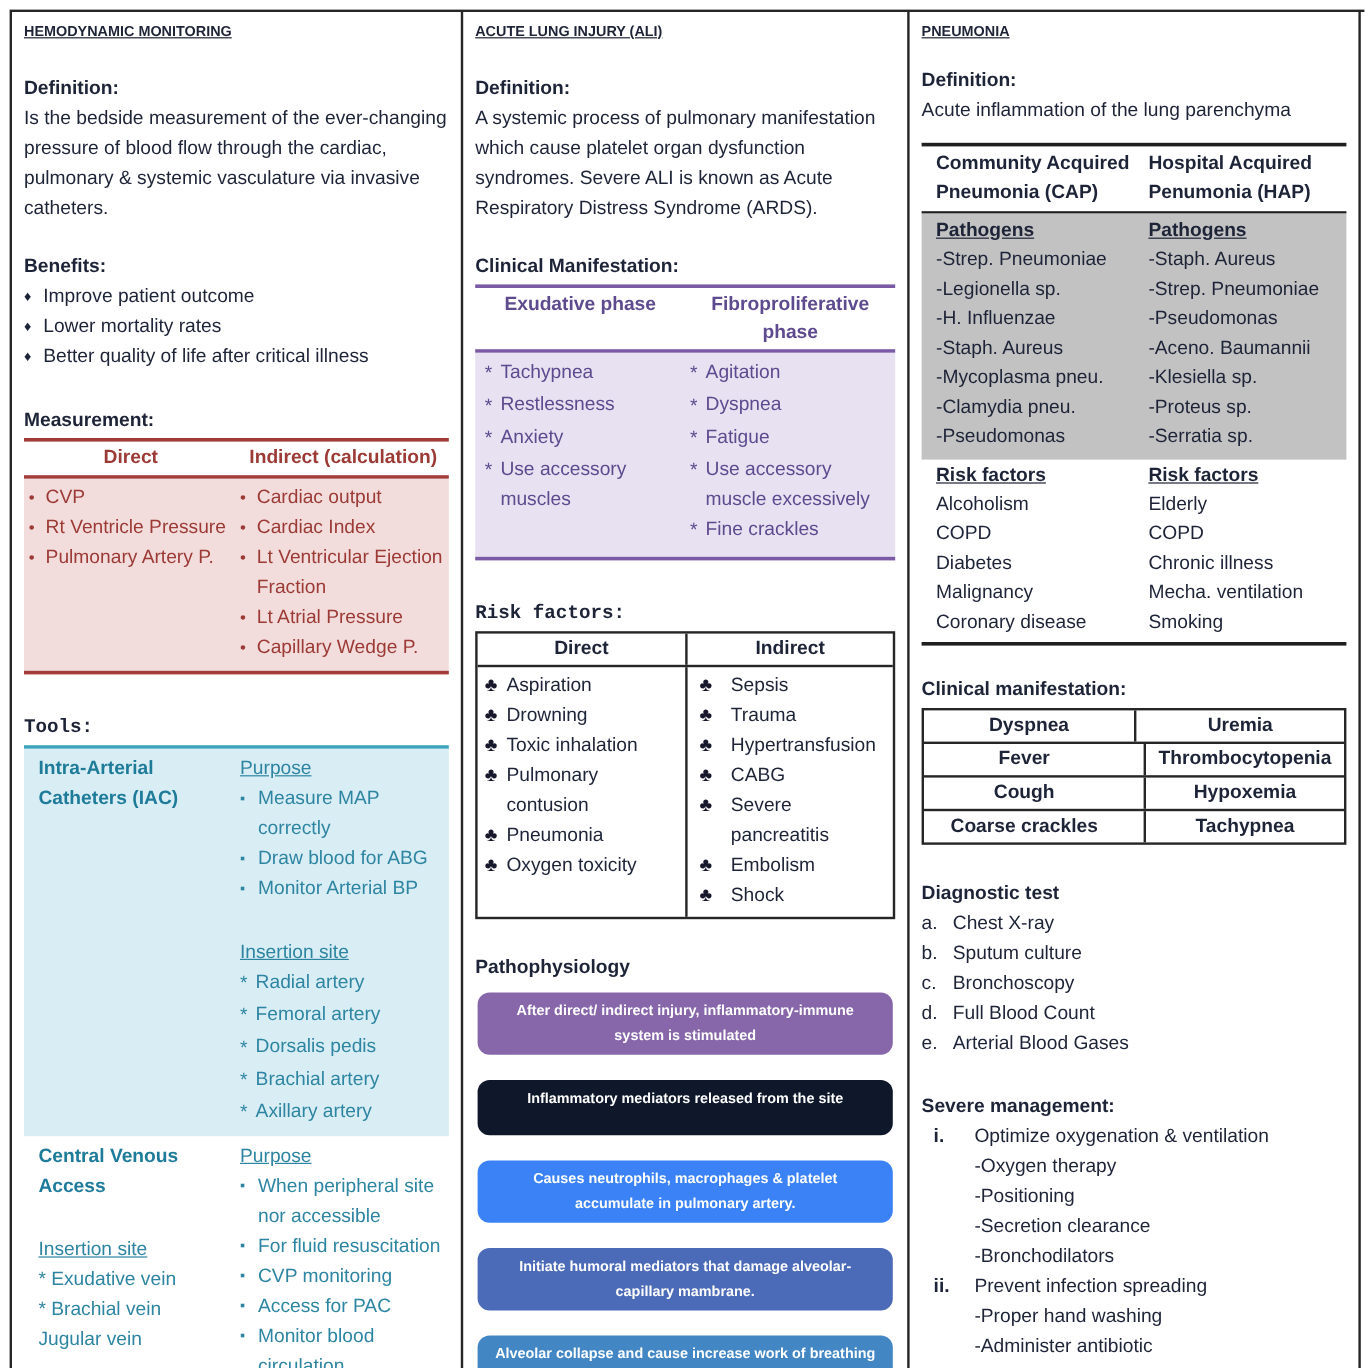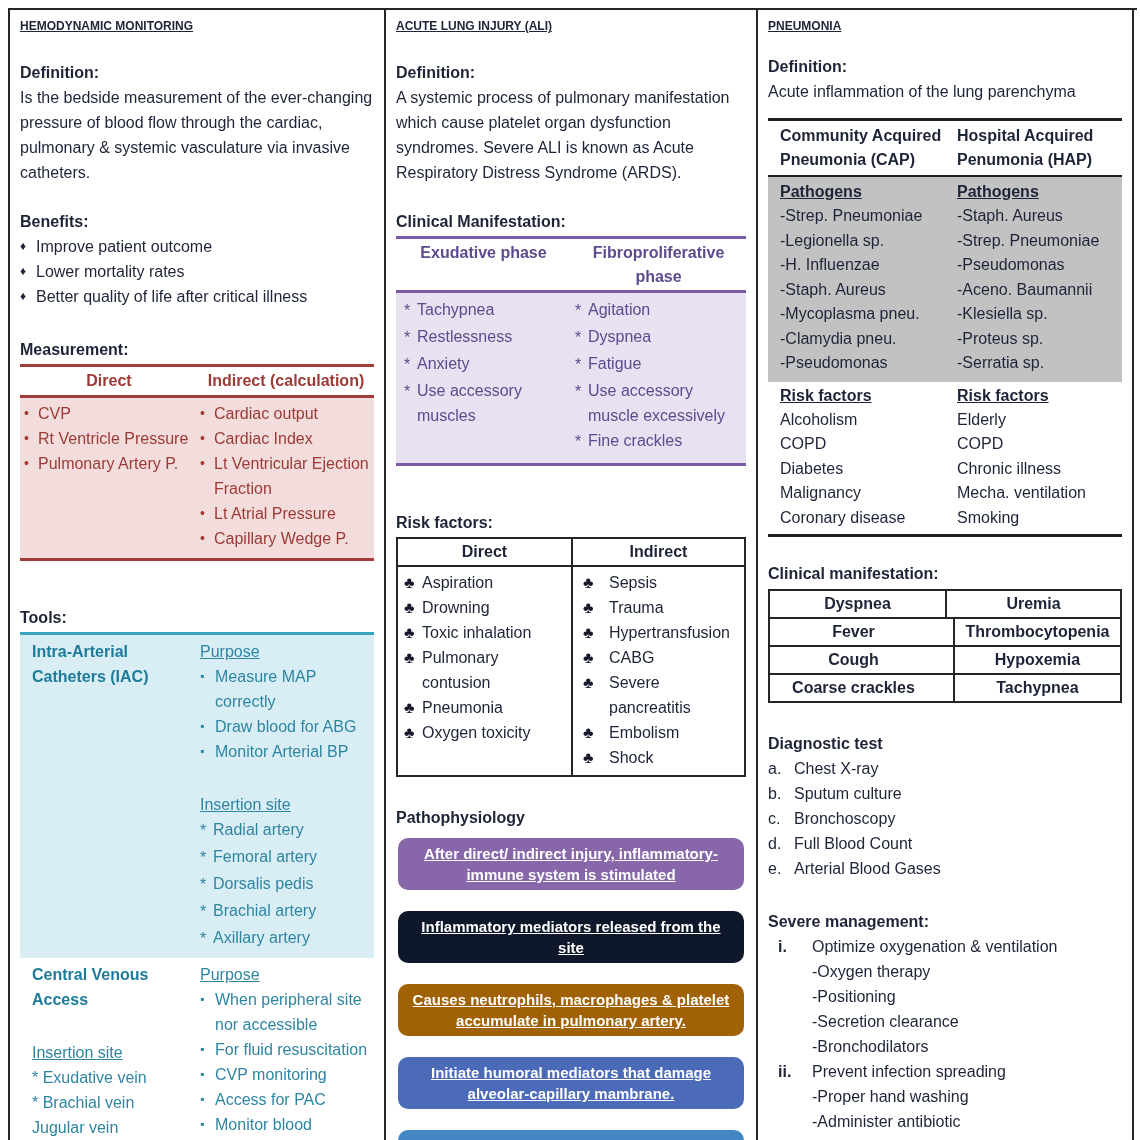--- a/index.html
+++ b/index.html
@@ -7,21 +7,21 @@
   body { font-family:"Liberation Sans", sans-serif; font-size:16px; color:var(--ink,#1e2438); }
   .page { position:absolute; left:8px; top:8px; width:1129px; height:1132px; display:flex; border-top:2.5px solid #262626; }
   .col { border-left:2.5px solid #262626; overflow:hidden; height:1132px; }
   .col:last-child { border-right:2.5px solid #262626; }
   .col1 { width:376px; } .col2 { width:372px; } .col3 { width:378px; }
   .pad { padding:0 10px; }
   .title { display:inline-block; font-weight:bold; font-size:12px; text-decoration:underline; margin:9px 0 0 0;text-align:center; }
   .h { font-weight:bold; line-height:25px; }
   .body { line-height:25px; }
   .mt26 { margin-top:26px; } .mt24 { margin-top:24px; } .mt28 { margin-top:28px; }
-  .mt30 { margin-top:44px; } .mt20 { margin-top:20px; }
+  .mt30 { margin-top:32px;font-family:Liberation Mono, monospace; } .mt20 { margin-top:20px; }
   
   .brow,.sqrow,.strow,.dotrow,.clubrow { display:flex; line-height:25px; align-items:flex-start; }
   .brow > span:first-child { width:16px; font-size:12px; line-height:25px; }
   .dotrow > span:first-child { width:14px; font-size:14px; line-height:25px; }
   .sqrow > span:first-child { width:15px; font-size:12px; line-height:25px; }
   .strow > span:first-child { width:13px; line-height:27px; }
   .clubrow > span:first-child { width:18px; color:#17182b; line-height:25px; }
   .brow > span:last-child,.sqrow > span:last-child,.strow > span:last-child,
   .dotrow > span:last-child,.clubrow > span:last-child { flex:1; }
   
@@ -56,22 +56,22 @@
   .risk-head { display:flex; border-bottom:2px solid #262626; }
   .rk-c { width:50%; text-align:center; font-weight:bold; line-height:26px; }
   .rk-c + .rk-c { border-left:2px solid #262626; }
   .risk-body { display:flex; }
   .rk-col { width:50%; padding:3px 2px 5px 6px; }
   .rk-col + .rk-col { border-left:2px solid #262626; padding-left:10px; }
   .rk-col + .rk-col .clubrow > span:first-child { width:26px; }
   
   .pflow { margin-top:8px; }
   .pbox { min-height:46px; margin:0 2px 21px 2px; border-radius:10px; color:#fff; font-weight:bold;
-          font-size:15px; line-height:21px; display:flex; align-items:flex-start; justify-content:center;
-          text-align:center; padding:5px 14px;text-decoration:underline; }
+          font-size:12px; line-height:21px; display:flex; align-items:flex-start; justify-content:center;
+          text-align:center; padding:5px 14px; }
   .pbox:last-of-type { min-height:37px; margin-bottom:0; }
   
   .blk-hr { height:2.5px; background:#1f1f1f; }
   .caphap { margin-top:14px; }
   .ch-head { display:flex; padding:3px 0; }
   .ch-c { width:50%; font-weight:bold; line-height:24px; padding-left:12px; }
   .ch-gray { background:var(--gray-bg,#c2c2c2); display:flex; padding:2px 0 6px; }
   .ch-white { display:flex; padding:1px 0 4px; }
   .ch-col { width:50%; padding-left:12px; }
   .ch-label { font-weight:bold; text-decoration:underline; line-height:25px; }
@@ -447,21 +447,21 @@
       <div class="pflow">
 
           <div class="pbox" style="background-color: rgb(135, 103, 169);">
             <span>After direct/ indirect injury, inflammatory-immune system is stimulated</span>
           </div>
 
           <div class="pbox" style="background-color: #0f172a;">
             <span>Inflammatory mediators released from the site</span>
           </div>
 
-          <div class="pbox" style="background-color: #a16207;">
+          <div class="pbox" style="background-color: #3b82f6;">
             <span>Causes neutrophils, macrophages &amp; platelet accumulate in pulmonary artery.</span>
           </div>
 
           <div class="pbox" style="background-color: rgb(75, 106, 183);">
             <span>Initiate humoral mediators that damage alveolar-capillary mambrane.</span>
           </div>
 
           <div class="pbox" style="background-color: rgb(66, 135, 196);">
             <span>Alveolar collapse and cause increase work of breathing</span>
           </div>

